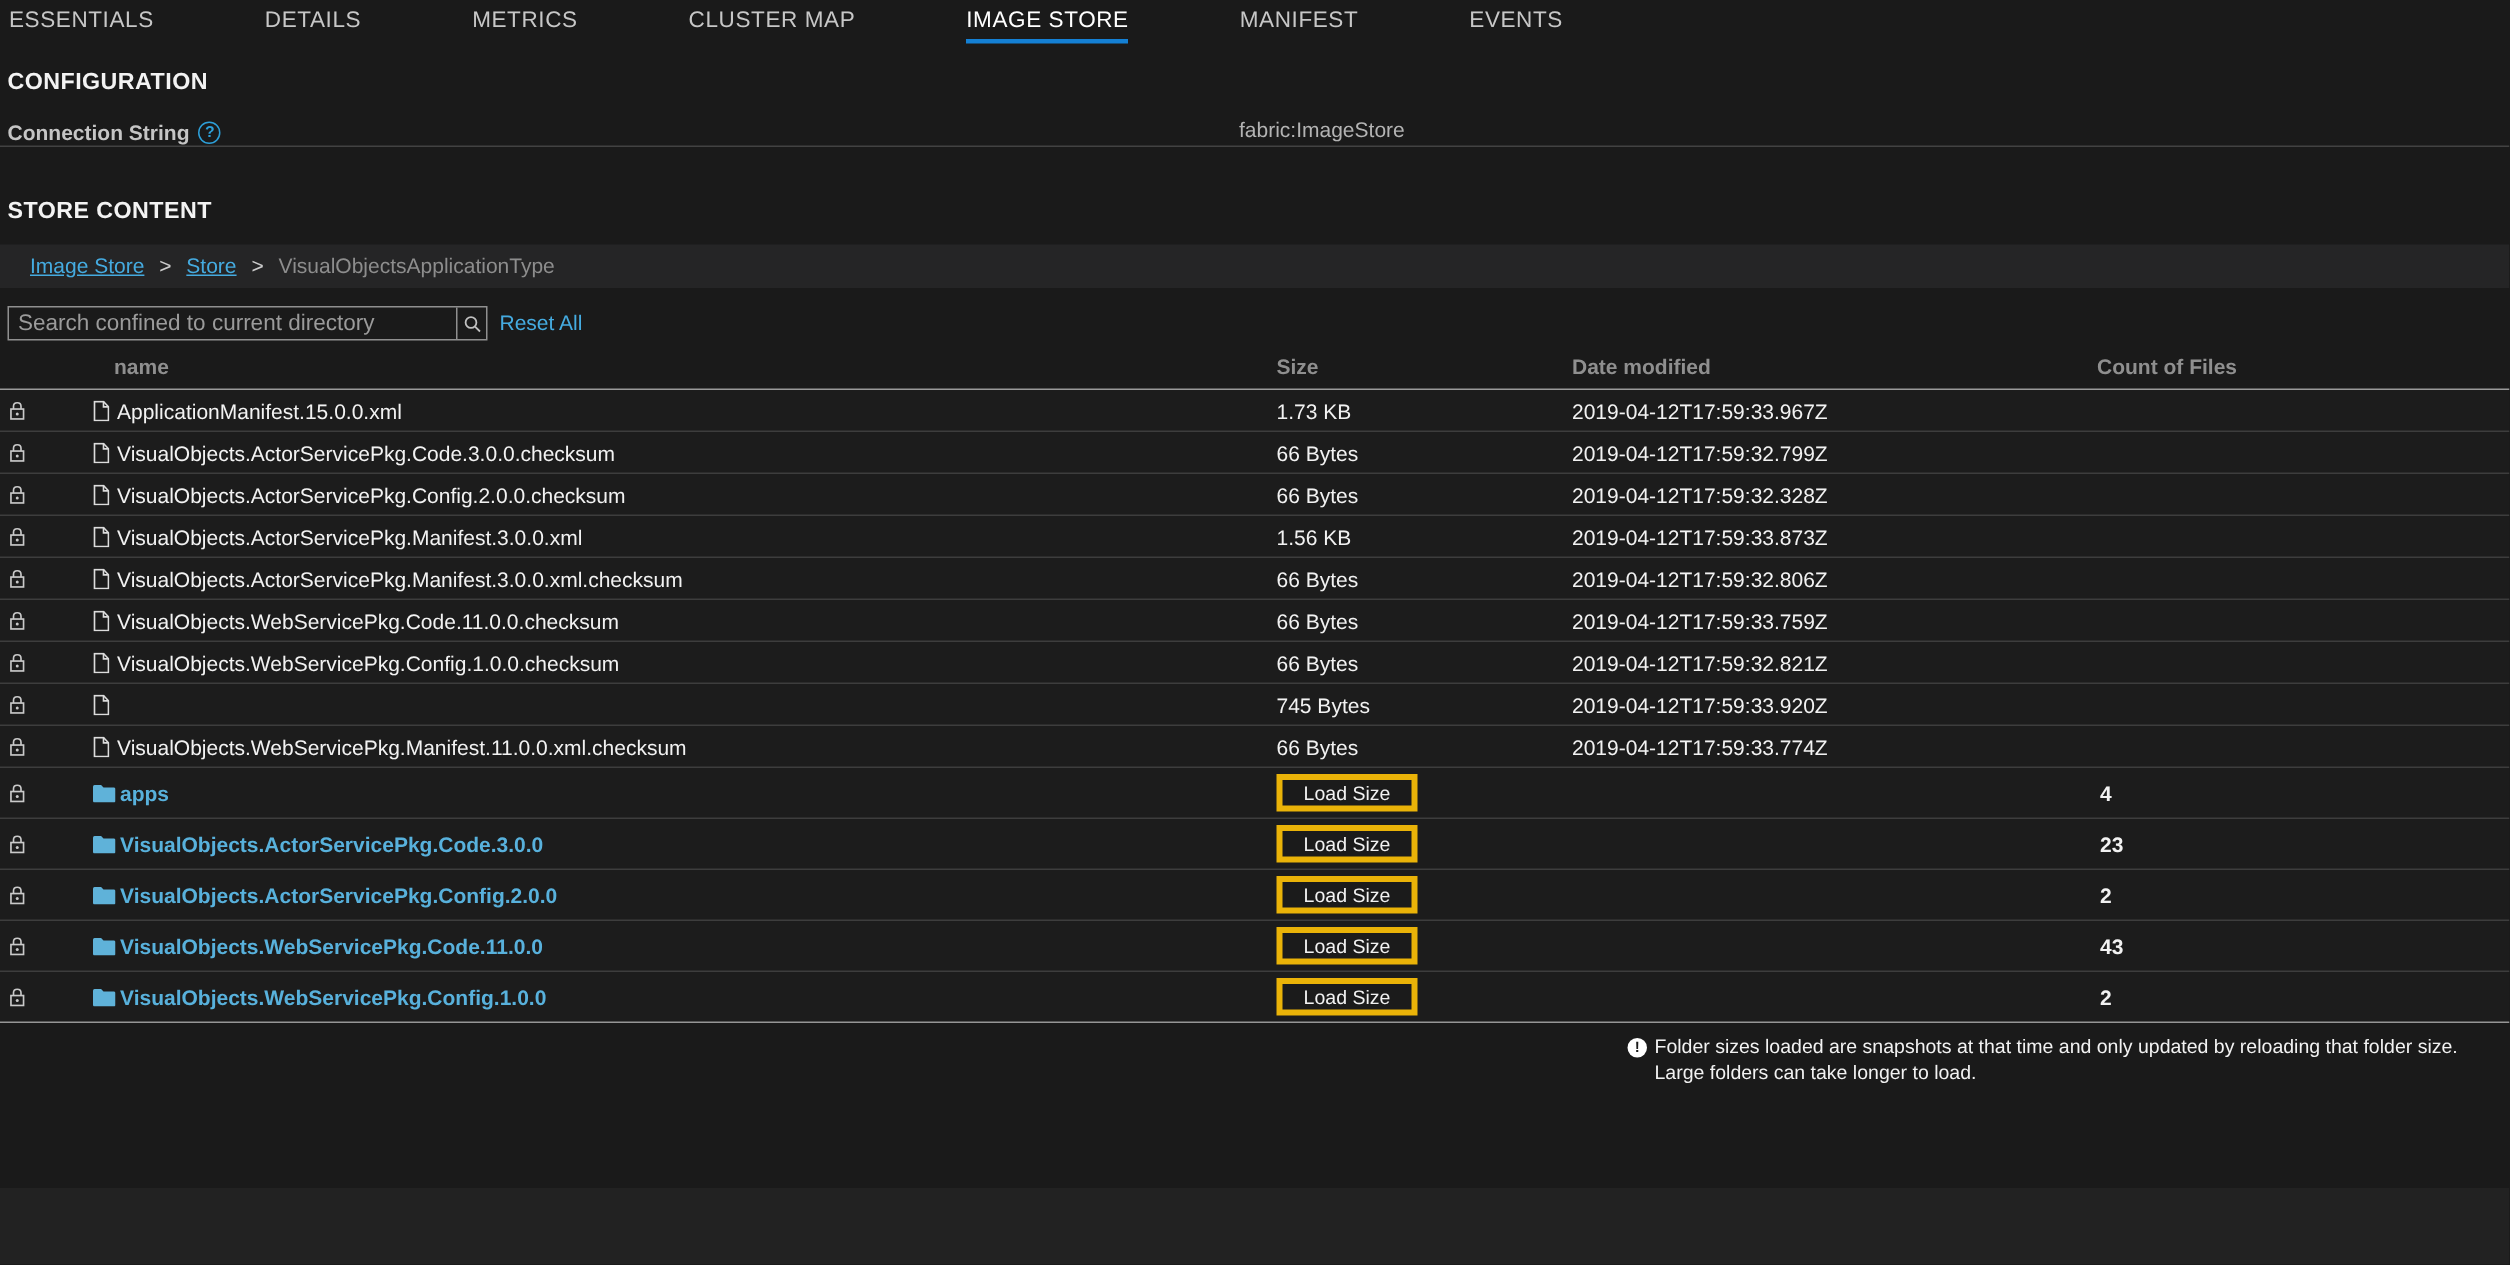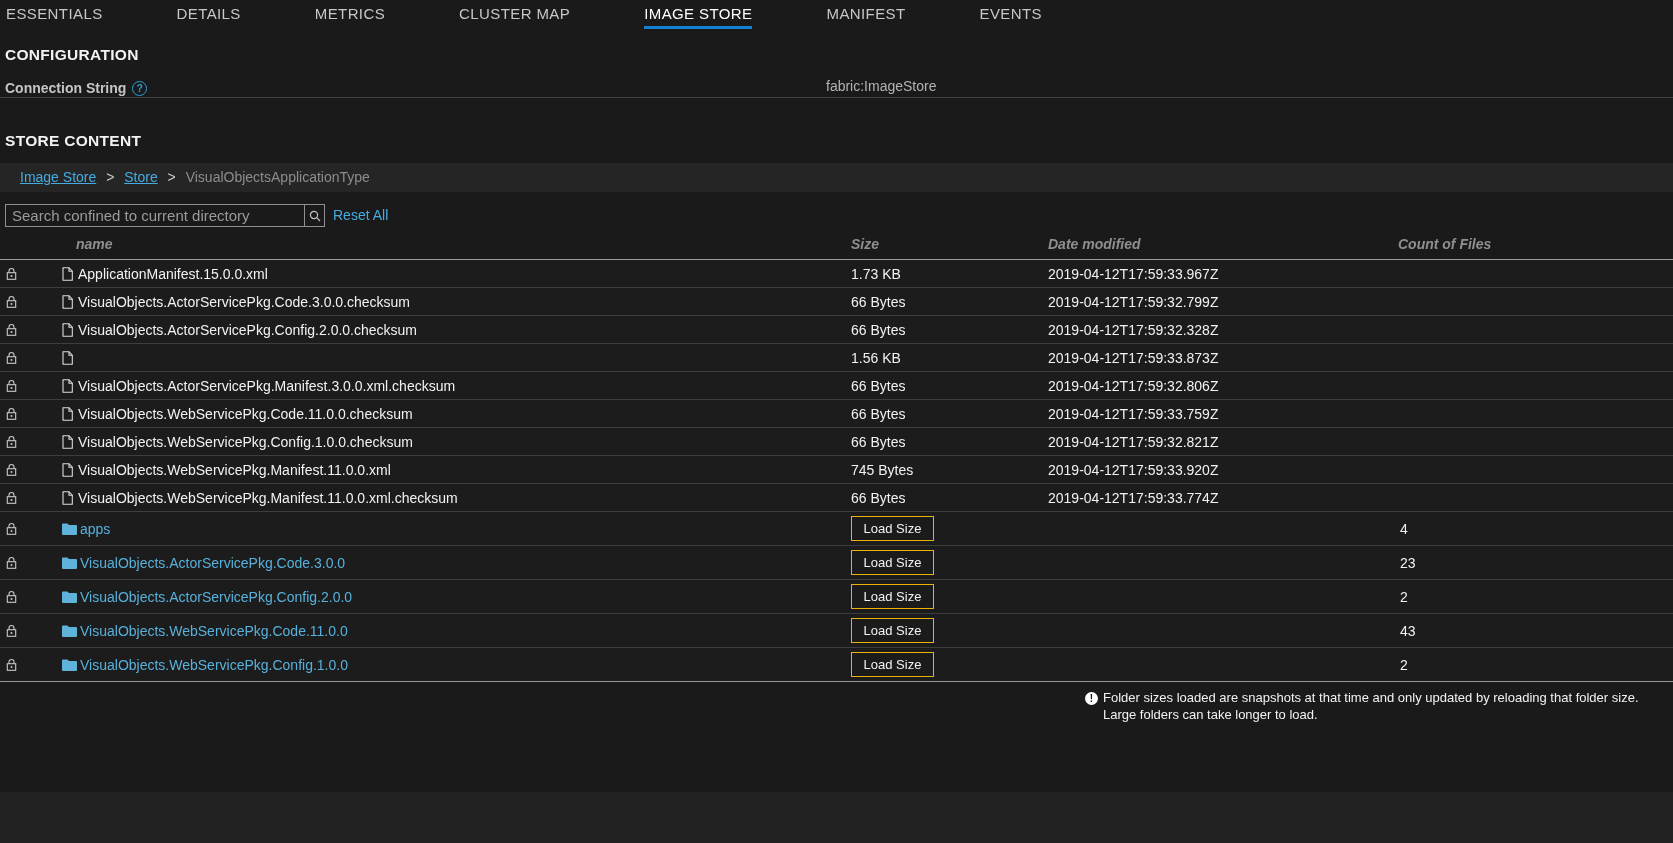--- a/index.html
+++ b/index.html
@@ -50,46 +50,46 @@
   .search-input { flex:1; min-width:0; background:transparent; border:none; outline:none;
                   color:#dddddd; font-size:15px; padding:0 6px;
                   font-family:"Liberation Sans", sans-serif; }
   .search-input::placeholder { color:#9b9b9b; }
   .search-icon-seg { width:20px; border-left:1px solid #8f8f8f;
                      display:flex; align-items:center; justify-content:center; cursor:pointer; }
   .reset-all { position:absolute; left:333px; top:204px; height:23px; line-height:23px;
                color:#45abe0; font-size:14px; cursor:pointer; }
 
   
-  .thead { position:absolute; top:236px; left:0; right:0; height:23px;font-style:italic; }
+  .thead { position:absolute; top:236px; left:0; right:0; height:23px; }
   .th { position:absolute; top:0; color:#8f8f8f; font-size:14px; font-weight:bold;
         white-space:nowrap; cursor:pointer; }
   .th-name  { left:76px; }
   .th-size  { left:851px; }
   .th-date  { left:1048px; }
   .th-count { left:1398px; }
   .header-divider { position:absolute; top:259px; left:0; right:0; height:1px; background:#9a9a9a; }
 
   .table-body { position:absolute; top:260px; left:0; right:0; }
   .row { position:relative; border-bottom:1px solid #3d3d3d; background:#1c1c1c; }
   .file-row { height:28px; }
   .folder-row { height:34px; }
   .folder-row:last-child { border-bottom:1px solid #969696; }
 
   .row .lock  { position:absolute; left:6px; top:50%; transform:translateY(-50%); display:flex; }
   .row .ficon { position:absolute; left:62px; top:50%; transform:translateY(-50%); display:flex; }
   .cell-name { position:absolute; left:78px; top:0; font-size:14px; color:#f2f2f2; white-space:nowrap; }
   .file-row .cell-name, .file-row .cell-size, .file-row .cell-date { line-height:28px; }
-  .folder-row .cell-name, .folder-row .cell-count { line-height:34px; }
+  .folder-row .cell-name, .folder-row .cell-count { line-height:34px;font-weight:bold; }
   .cell-size { position:absolute; left:851px; top:0; font-size:14px; color:#f2f2f2; white-space:nowrap; }
   .cell-date { position:absolute; left:1048px; top:0; font-size:14px; color:#f2f2f2; white-space:nowrap; }
   .cell-count { position:absolute; left:1400px; top:0; font-size:14px; color:#f2f2f2; }
   .folder-link { left:80px; color:#58b1dc; cursor:pointer; text-decoration:none; }
-  .load-size-btn { position:absolute; left:851px; top:4px; width:83px; height:25px;
-                   background:#1b1b1b; border:1px solid #eab308; color:#f2f2f2;
+  .load-size-btn { position:absolute; left:851px; top:4px; width:94px; height:25px;
+                   background:#1b1b1b; border:4px solid #eab308; color:#f2f2f2;
                    font-size:13px; font-family:"Liberation Sans", sans-serif; cursor:pointer; }
 
   
   .note { position:absolute; left:1085px; top:689px; }
   .note-icon { position:absolute; left:0; top:3px; width:13px; height:13px;
                background:#ffffff; border-radius:50%; color:#1a1a1a;
                font-size:10px; font-weight:bold; line-height:13px; text-align:center; }
   .note-line { margin-left:18px; color:#f2f2f2; font-size:13px; line-height:17px; white-space:nowrap; }
 
   .bottom-strip { position:absolute; left:0; right:0; top:792px; bottom:0; background:#222222; }
@@ -211,20 +211,21 @@
         <rect x="1.3" y="5.2" width="8.4" height="6.6" fill="none" stroke="#c9c9c9" stroke-width="1.1"></rect>
         <circle cx="5.5" cy="8.5" r="1" fill="#c9c9c9"></circle>
       </svg>
     </span>
     <span class="ficon">
       <svg width="11" height="14" viewBox="0 0 11 14">
         <path d="M1 .7h6l3.3 3.5v9.1H1z" fill="none" stroke="#dcdcdc" stroke-width="1.1"></path>
         <path d="M7 .7v3.5h3.3" fill="none" stroke="#dcdcdc" stroke-width="1.1"></path>
       </svg>
     </span>
+    <span class="cell-name">VisualObjects.ActorServicePkg.Manifest.3.0.0.xml</span>
     <span class="cell-size">1.56 KB</span>
     <span class="cell-date">2019-04-12T17:59:33.873Z</span>
   </div>
       <div class="row file-row">
     <span class="lock">
       <svg width="11" height="13" viewBox="0 0 11 13">
         <path d="M3 5.2V3.4C3 2 4 1 5.5 1S8 2 8 3.4v1.8" fill="none" stroke="#c9c9c9" stroke-width="1.1"></path>
         <rect x="1.3" y="5.2" width="8.4" height="6.6" fill="none" stroke="#c9c9c9" stroke-width="1.1"></rect>
         <circle cx="5.5" cy="8.5" r="1" fill="#c9c9c9"></circle>
       </svg>
@@ -282,21 +283,20 @@
         <rect x="1.3" y="5.2" width="8.4" height="6.6" fill="none" stroke="#c9c9c9" stroke-width="1.1"></rect>
         <circle cx="5.5" cy="8.5" r="1" fill="#c9c9c9"></circle>
       </svg>
     </span>
     <span class="ficon">
       <svg width="11" height="14" viewBox="0 0 11 14">
         <path d="M1 .7h6l3.3 3.5v9.1H1z" fill="none" stroke="#dcdcdc" stroke-width="1.1"></path>
         <path d="M7 .7v3.5h3.3" fill="none" stroke="#dcdcdc" stroke-width="1.1"></path>
       </svg>
     </span>
-    <span class="cell-name">VisualObjects.WebServicePkg.Manifest.11.0.0.xml</span>
     <span class="cell-size">745 Bytes</span>
     <span class="cell-date">2019-04-12T17:59:33.920Z</span>
   </div>
       <div class="row file-row">
     <span class="lock">
       <svg width="11" height="13" viewBox="0 0 11 13">
         <path d="M3 5.2V3.4C3 2 4 1 5.5 1S8 2 8 3.4v1.8" fill="none" stroke="#c9c9c9" stroke-width="1.1"></path>
         <rect x="1.3" y="5.2" width="8.4" height="6.6" fill="none" stroke="#c9c9c9" stroke-width="1.1"></rect>
         <circle cx="5.5" cy="8.5" r="1" fill="#c9c9c9"></circle>
       </svg>

